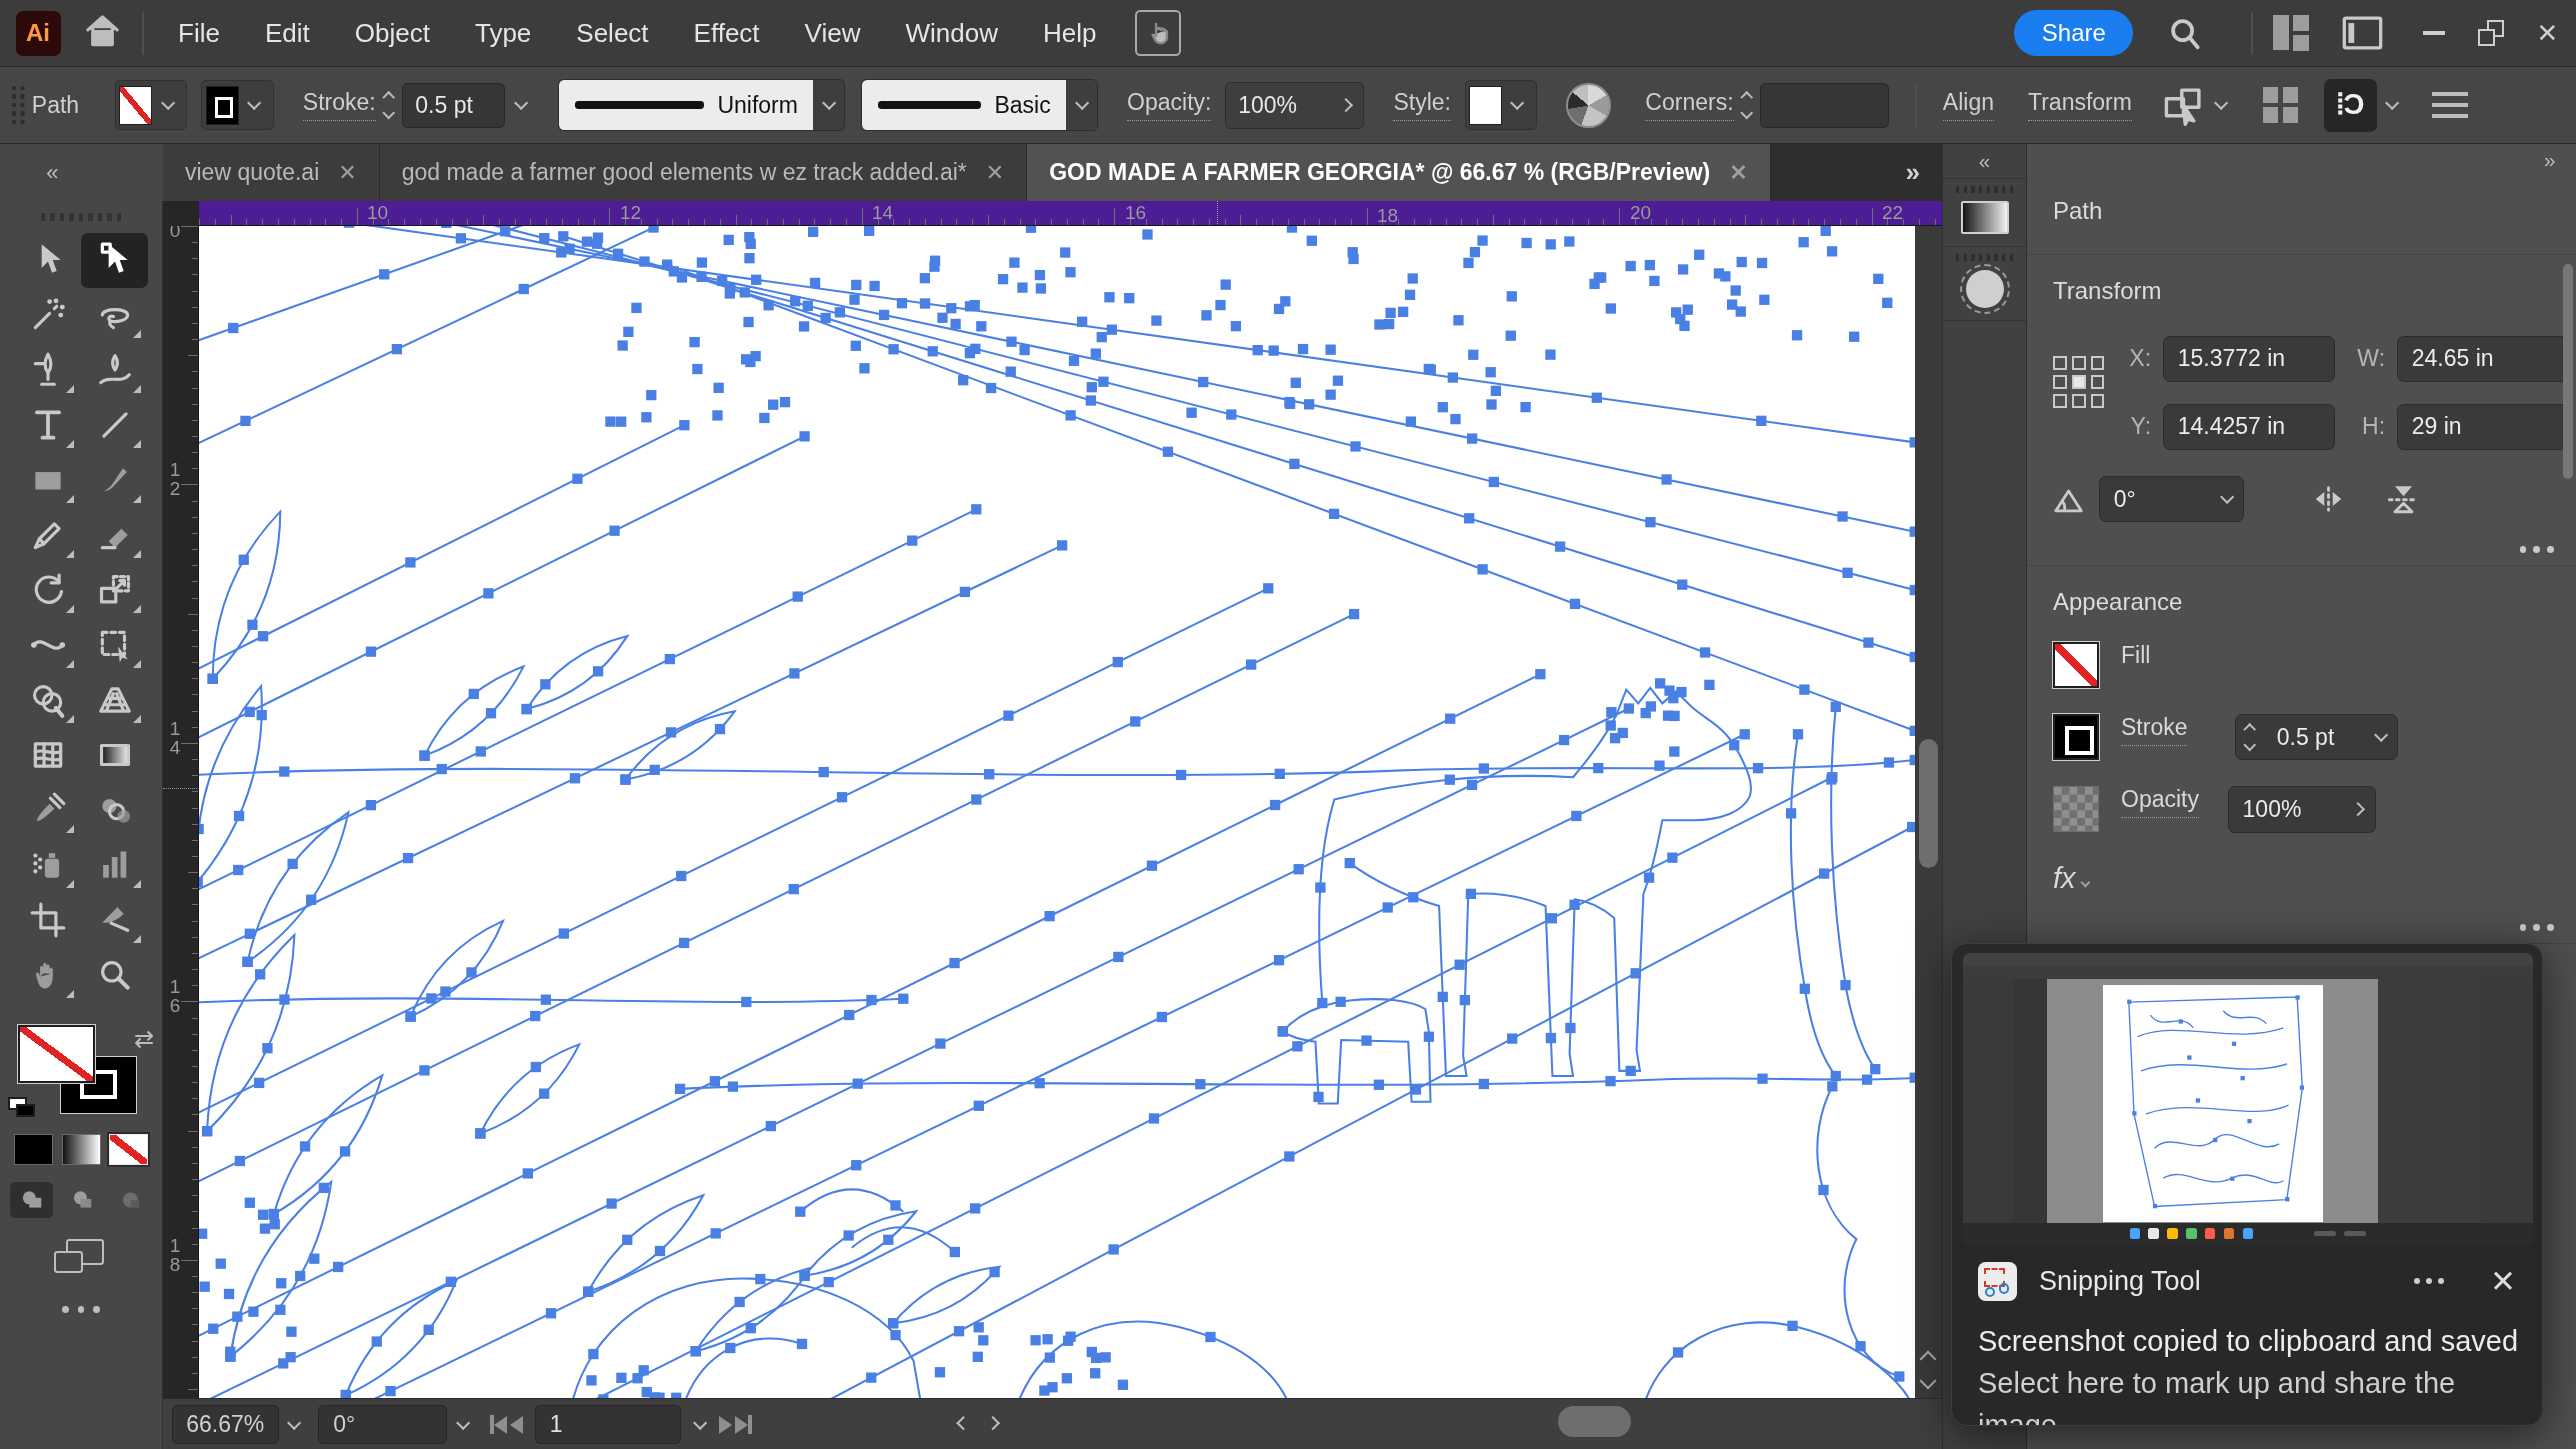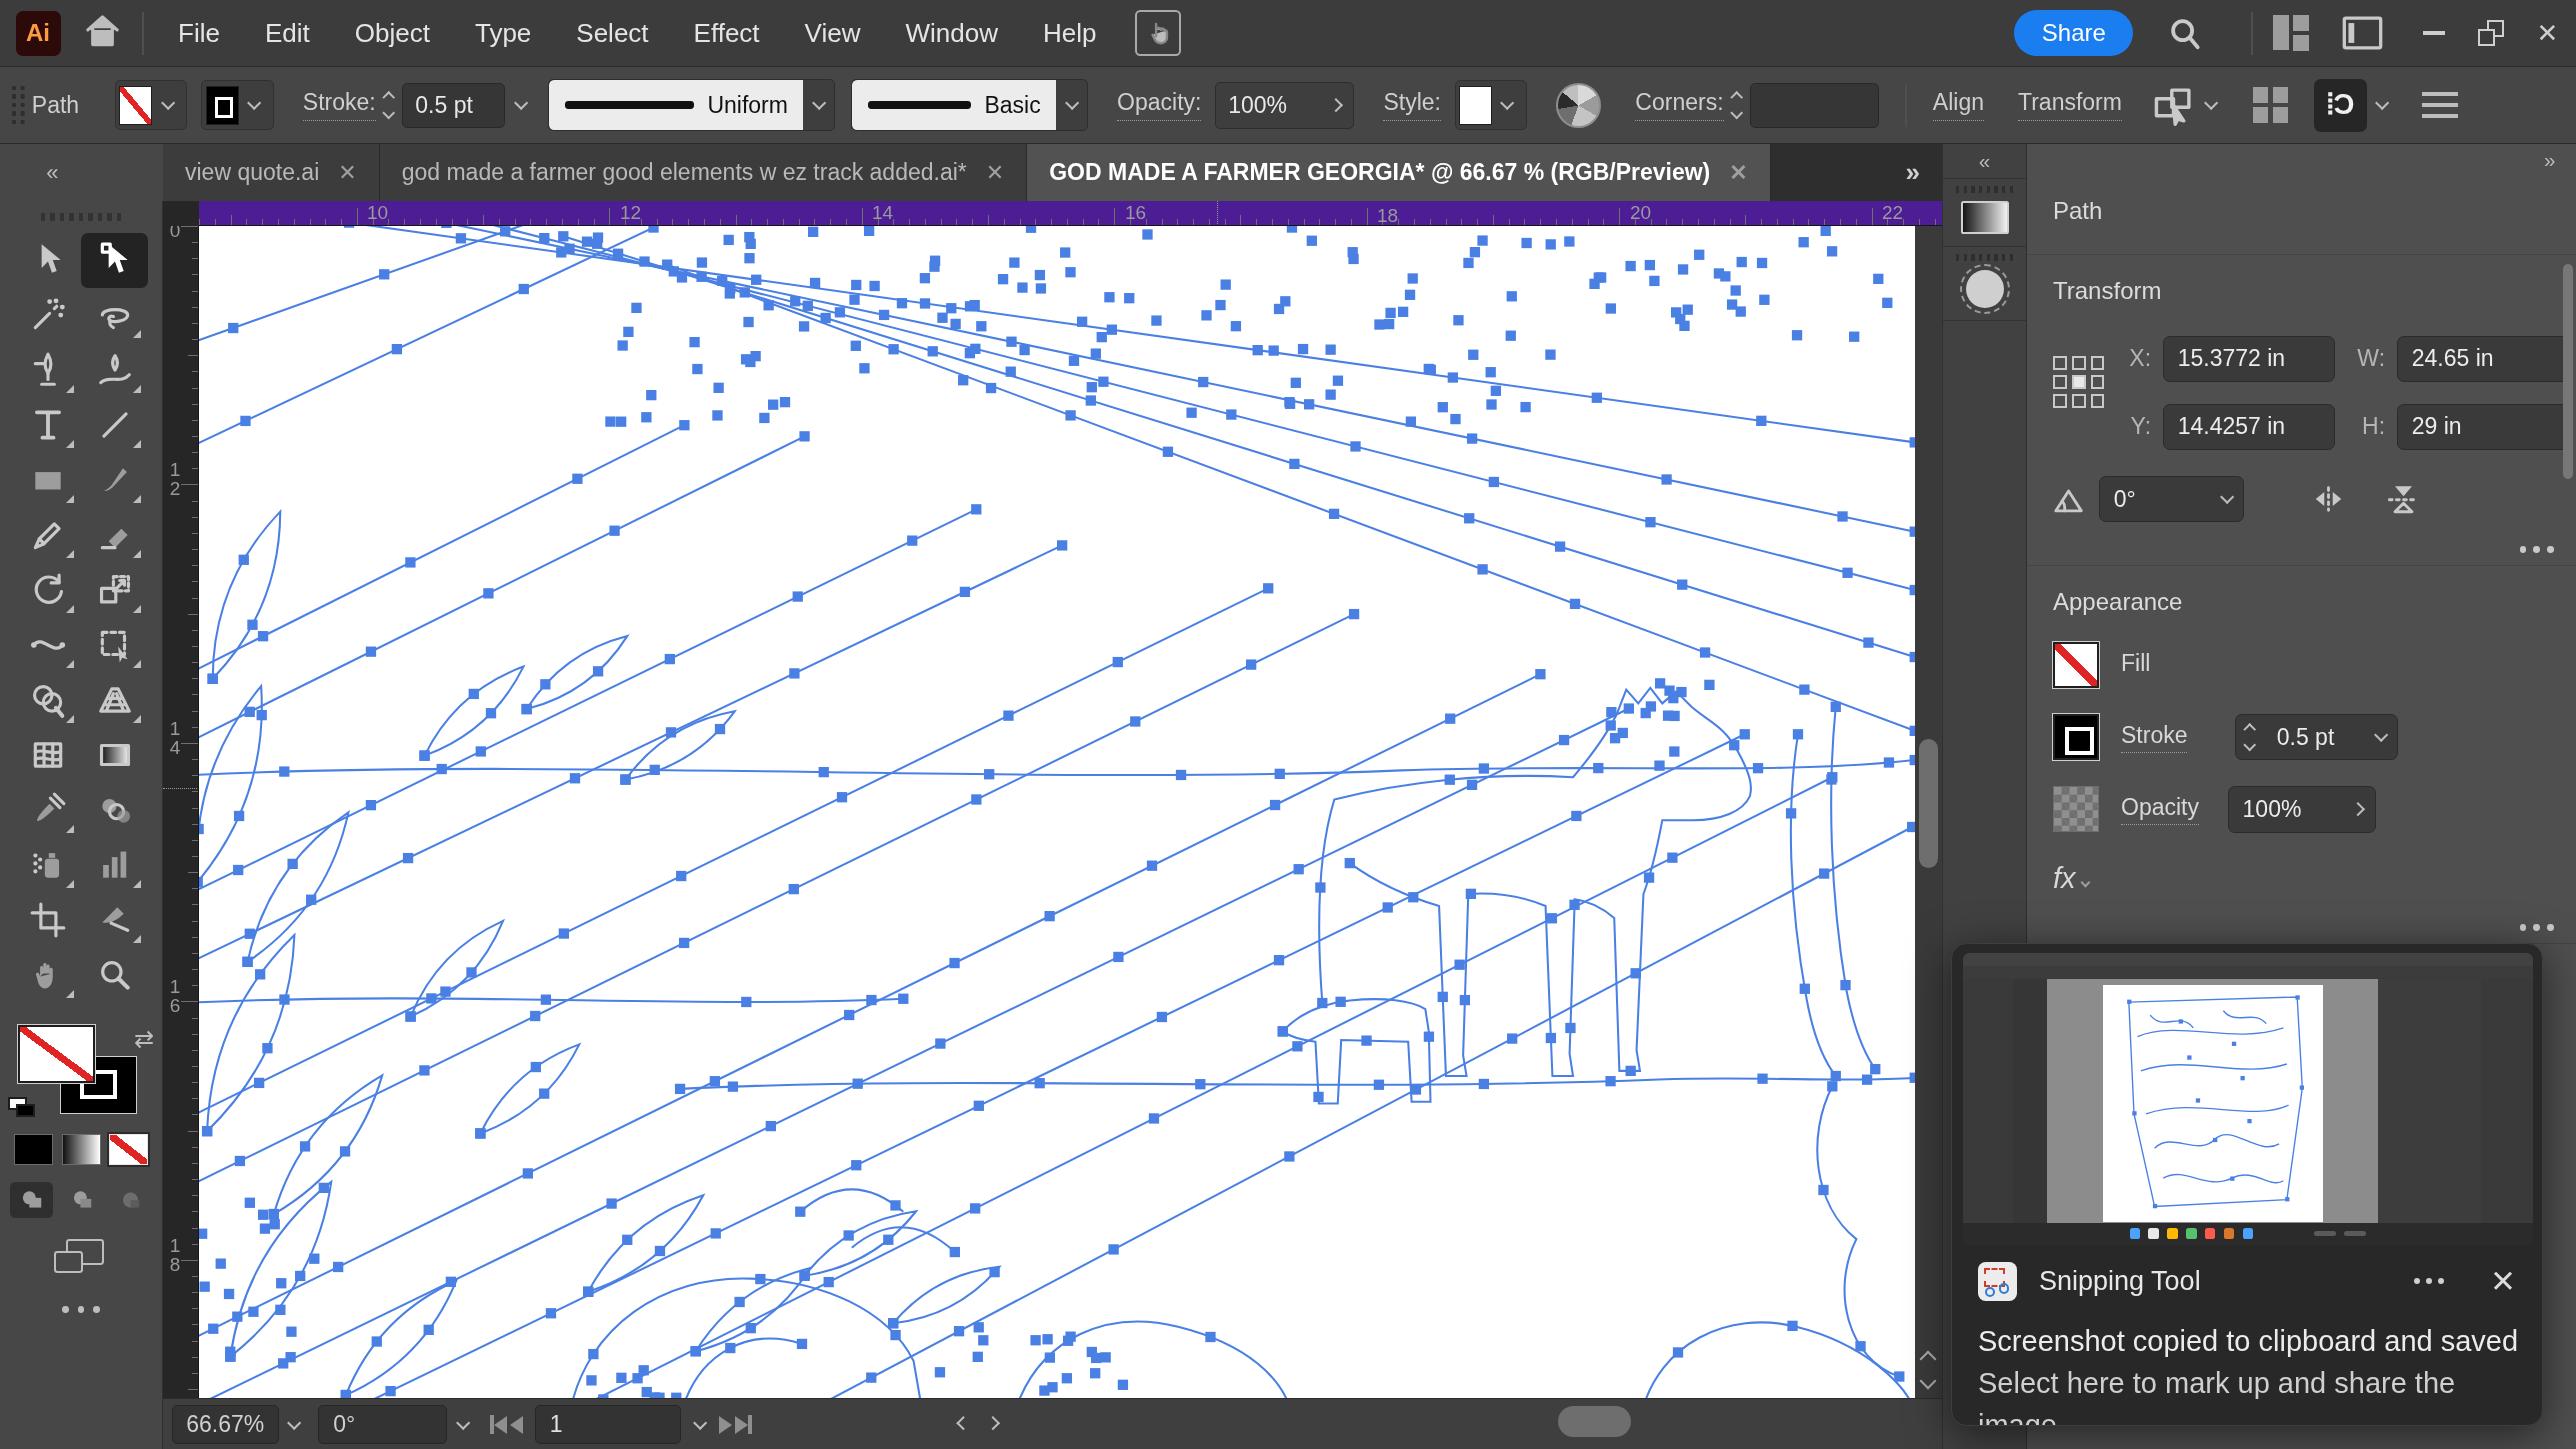--- a/index.html
+++ b/index.html
@@ -115,21 +115,21 @@
   .psec { padding:22px 26px 19px; border-bottom:0.9px solid #444; position:relative; }
   .psec h3 { font-weight:normal; color:#dcdcdc; font-size:24px; }
   .trow { display:flex; align-items:center; margin-top:22px; gap:12px; }
   .tlabel { color:#b5b5b5; width:38px; text-align:right; }
   .tfield { background:#3a3a3a; border:0.9px solid #2b2b2b; border-radius:6.9px; padding:8.6px 13.7px; color:#ececec; width:172px; }
   .refgrid { display:grid; grid-template-columns:repeat(3,13.7px); grid-template-rows:repeat(3,13.7px); gap:5.2px; margin-right:8.6px; }
   .refgrid i { border:2.6px solid #c9c9c9; }
   .refgrid i.c { background:#e8e8e8; }
   .more-dots { position:absolute; right:22px; bottom:12px; display:flex; gap:6.9px; }
   .more-dots i { width:6.9px; height:6.9px; border-radius:50%; background:#c9c9c9; }
-  .arow { display:flex; align-items:center; gap:22px; margin-top:26px; }
+  .arow { display:flex; align-items:flex-start; gap:22px; margin-top:26px; }
   .asw { width:46px; height:46px; border:2.6px solid #1f1f1f; outline:1.7px solid #cfcfcf; }
   .asw.none { background:linear-gradient(to top right,#fff 44%,#e02424 44%,#e02424 56%,#fff 56%); }
   .asw.stroke { background:#000; position:relative; }
   .asw.stroke::after { content:""; position:absolute; left:10.3px; top:10.3px; width:20.6px; height:20.6px; border:4.3px solid #fff; background:#000; }
   .asw.checker { outline:none; border:1.7px solid #6e6e6e; background-color:#8f8f8f; background-image:linear-gradient(45deg,#6f6f6f 25%,transparent 25%,transparent 75%,#6f6f6f 75%),linear-gradient(45deg,#6f6f6f 25%,transparent 25%,transparent 75%,#6f6f6f 75%); background-size:15.5px 15.5px; background-position:0 0,7.7px 7.7px; }
   .inline-combo { display:flex; align-items:center; background:#3a3a3a; border:0.9px solid #2b2b2b; border-radius:6.9px; }
   .fx { font-style:italic; font-size:29px; color:#d8d8d8; margin-top:29px; display:inline-block; }
   #panel-scroll { position:absolute; right:2.6px; top:120px; width:10.3px; height:215px; background:#777; border-radius:6.9px; }
 
   
@@ -245,21 +245,21 @@
         <div class="sw stroke"></div>
         <i class="chev"></i>
       </div>
     <span class="dotted-label" style="margin-left:29px">Stroke:</span>
     <span class="stepper">
         <b></b>
         <b class="dn"></b>
       </span>
     <div class="field">0.5 pt</div>
     <i class="chev"></i>
-    <div class="combo-wrap" style="margin-left:12px">
+    <div class="combo-wrap" style="margin-left:22px">
       <div class="lightcombo">
           <div class="lineimg"></div>
           <span style="font-size:23px">Uniform</span>
         </div>
       <i class="chev"></i>
     </div>
     <div class="combo-wrap" style="margin-left:16px">
       <div class="lightcombo">
           <div class="lineimg" style="width:103px"></div>
           <span style="font-size:23px">Basic</span>

